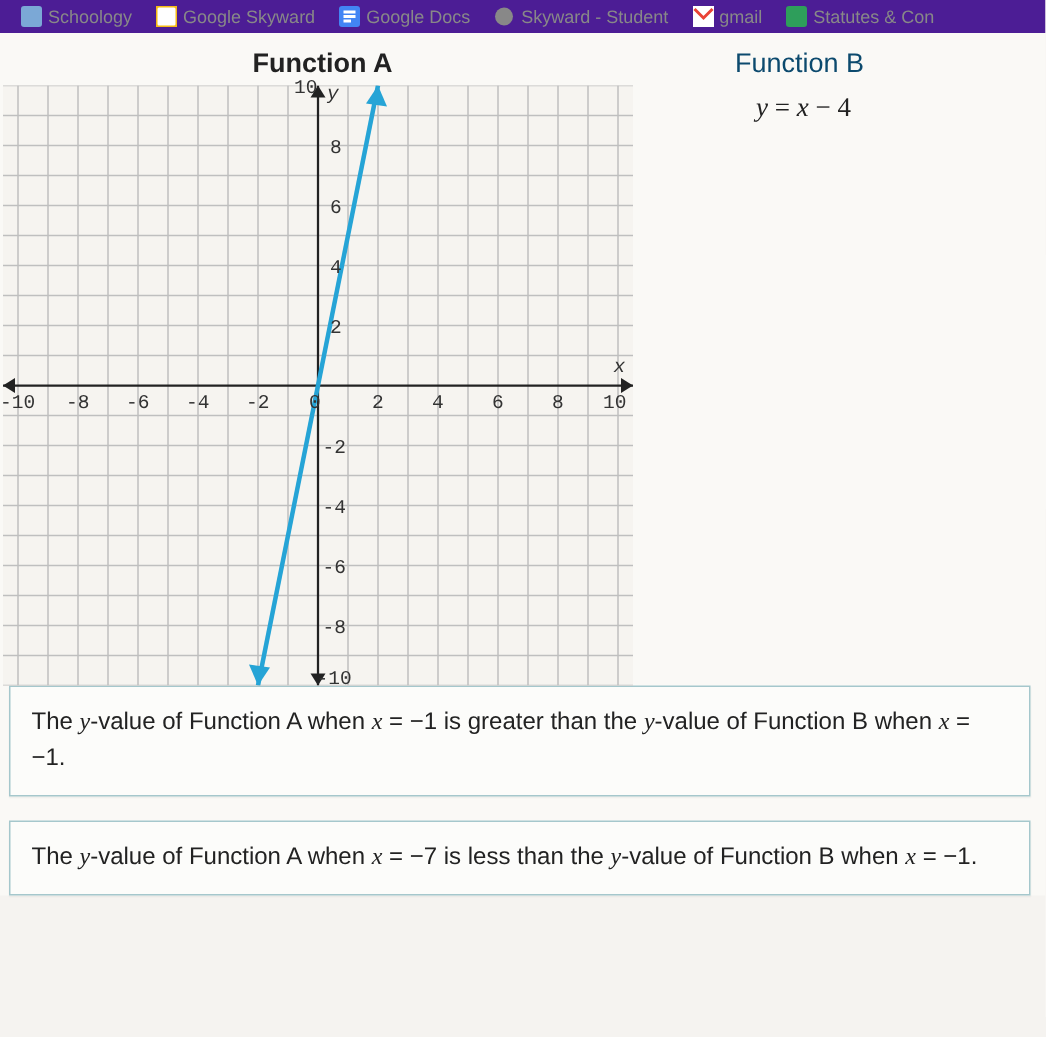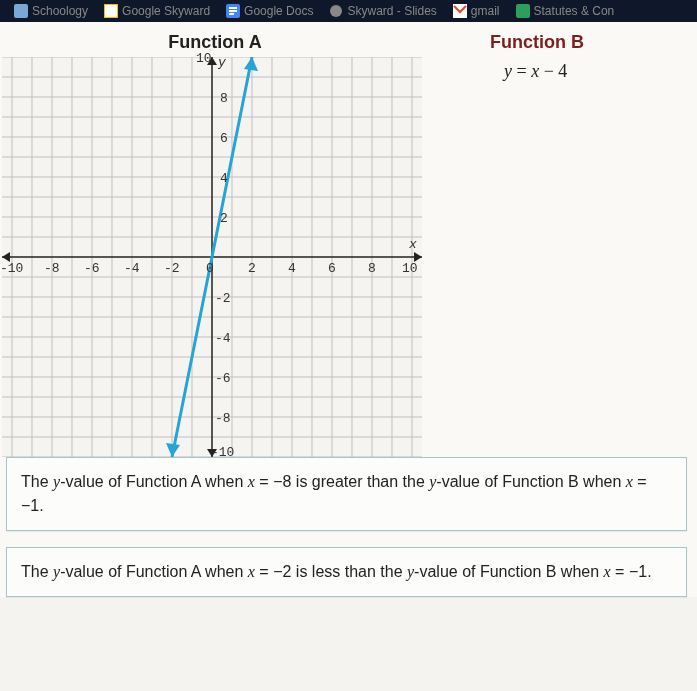--- a/index.html
+++ b/index.html
@@ -11,21 +11,21 @@
       overflow: hidden;
       position: relative;
     }
     .bookmarks {
       display: flex;
       align-items: flex-start;
       gap: 4px;
       padding: 2px 8px;
       font-size: 12px;
       color: #888;
-      background: #0f172a;
+      background: #4c1d95;
     }
     .bookmark {
       display: flex;
       align-items: center;
       gap: 4px;
       padding: 2px 6px;
     }
     .bk-icon {
       width: 14px;
       height: 14px;
@@ -41,23 +41,23 @@
       align-items: center;
     }
     .title-a {
       font-weight: bold;
       font-size: 18px;
       width: 430px;
       text-align: center;
       color: #222;
     }
     .title-b {
-      font-weight: bold;
+      font-weight: normal;
       font-size: 18px;
-      color: #7f1d1d;
+      color: #0c4a6e;
       padding-left: 60px;
     }
     .body-row {
       display: flex;
     }
     .graph-wrap {
       width: 430px;
       padding-left: 2px;
     }
     .graph {
@@ -135,21 +135,21 @@
         </svg>
     </span>
     <span>Google Docs</span>
   </div>
   <div class="bookmark">
     <span class="bk-icon">
       <svg width="14" height="14">
           <circle cx="7" cy="7" r="6" fill="#888"></circle>
         </svg>
     </span>
-    <span>Skyward - Slides</span>
+    <span>Skyward - Student</span>
   </div>
   <div class="bookmark">
     <span class="bk-icon">
       <svg width="14" height="14">
           <rect width="14" height="14" fill="#fff"></rect>
           <path d="M1 2 L7 8 L13 2" stroke="#ea4335" stroke-width="2" fill="none"></path>
         </svg>
     </span>
     <span>gmail</span>
   </div>
@@ -261,19 +261,19 @@
     </div>
     <div>
       <div class="func-b-eq">
         <span class="math-var">y</span><span style="font-style:normal;"> = </span><span class="math-var">x</span><span style="font-style:normal;"> − 4</span>
       </div>
     </div>
   </div>
 
 
   <div class="answer-box">
-    <span>The </span><span class="math-inline math-var">y</span><span>-value of Function A when </span><span class="math-inline math-var">x</span><span> = −8 is greater than the </span><span class="math-inline math-var">y</span><span>-value of Function B when </span><span class="math-inline math-var">x</span><span> = −1.</span>
+    <span>The </span><span class="math-inline math-var">y</span><span>-value of Function A when </span><span class="math-inline math-var">x</span><span> = −1 is greater than the </span><span class="math-inline math-var">y</span><span>-value of Function B when </span><span class="math-inline math-var">x</span><span> = −1.</span>
   </div>
 
   <div class="answer-box">
-    <span>The </span><span class="math-inline math-var">y</span><span>-value of Function A when </span><span class="math-inline math-var">x</span><span> = −2 is less than the </span><span class="math-inline math-var">y</span><span>-value of Function B when </span><span class="math-inline math-var">x</span><span> = −1.</span>
+    <span>The </span><span class="math-inline math-var">y</span><span>-value of Function A when </span><span class="math-inline math-var">x</span><span> = −7 is less than the </span><span class="math-inline math-var">y</span><span>-value of Function B when </span><span class="math-inline math-var">x</span><span> = −1.</span>
   </div>
 </div>
 
 </body></html>

